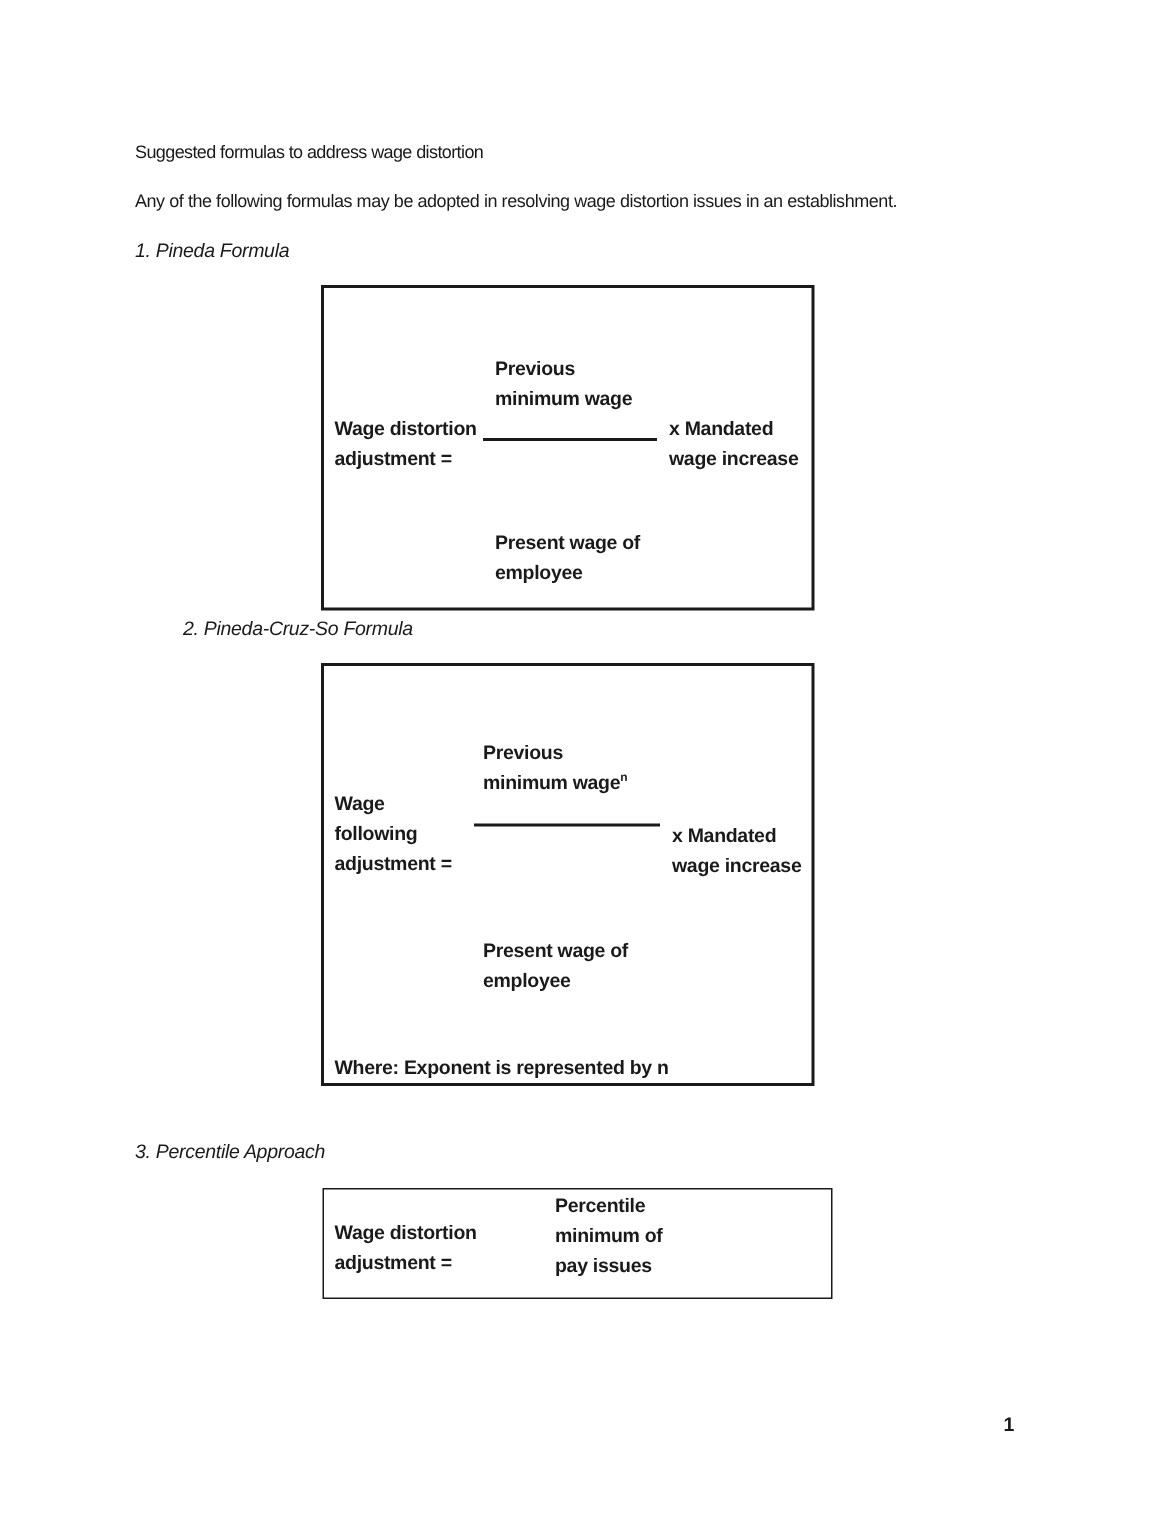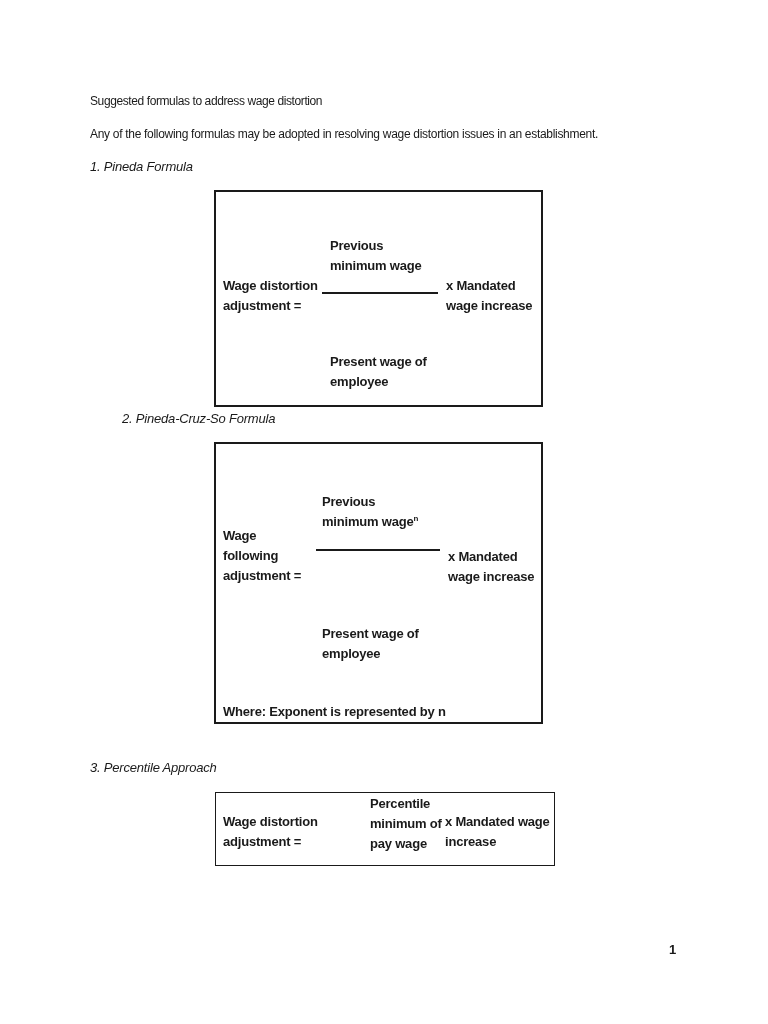--- a/index.html
+++ b/index.html
@@ -117,23 +117,19 @@
   <div class="abs section-label" style="left:90px; top:760px;">3. Percentile Approach</div>
 
   <div class="fbox thin" style="left:215px; top:792px; width:340px; height:74px;">
     <div class="fline" style="left:7px; top:19px;">
       <div>Wage distortion</div>
       <div>adjustment =</div>
     </div>
     <div class="fline" style="left:116px; top:1px;margin-left:38px;">
       <div>Percentile</div>
       <div>minimum of</div>
-      <div>pay wage</div>
-    </div>
-    <div class="fline" style="left:229px; top:19px;">
-      <div>x Mandated wage</div>
-      <div>increase</div>
+      <div>pay issues</div>
     </div>
   </div>
 
   <div class="abs page-number" style="left:669px; top:942px;">1</div>
 
 </div>
 
 </body></html>

